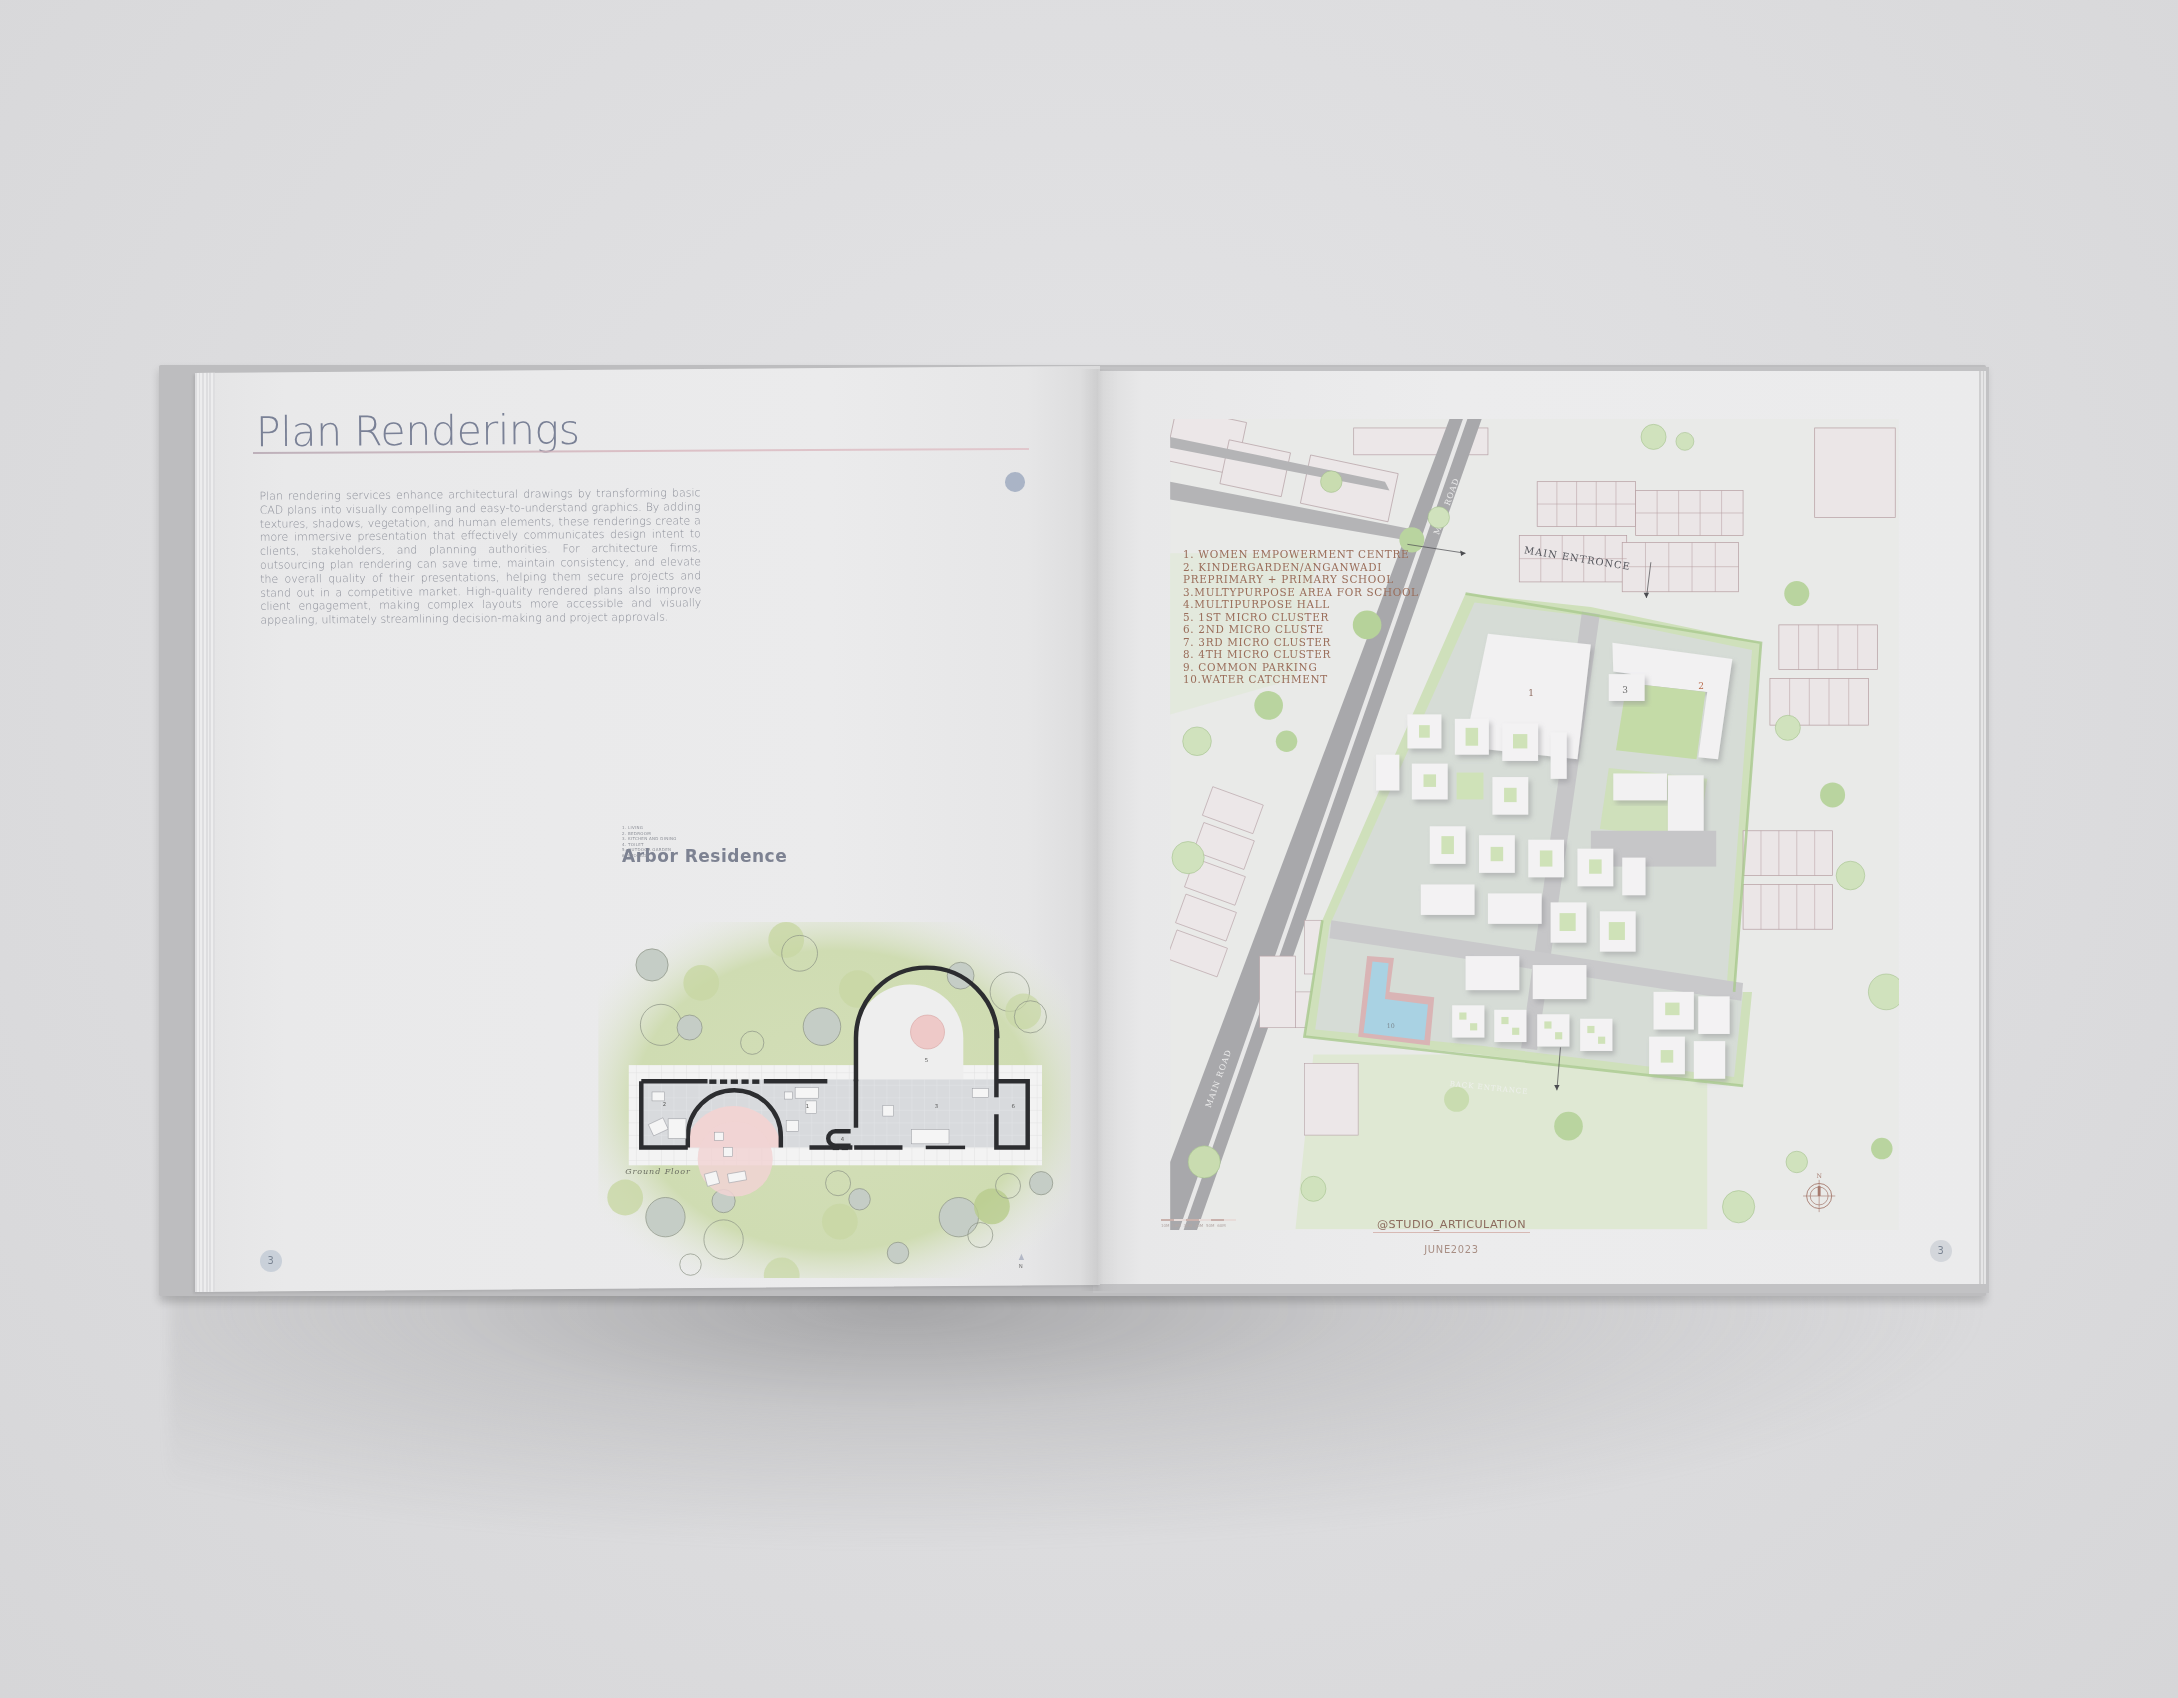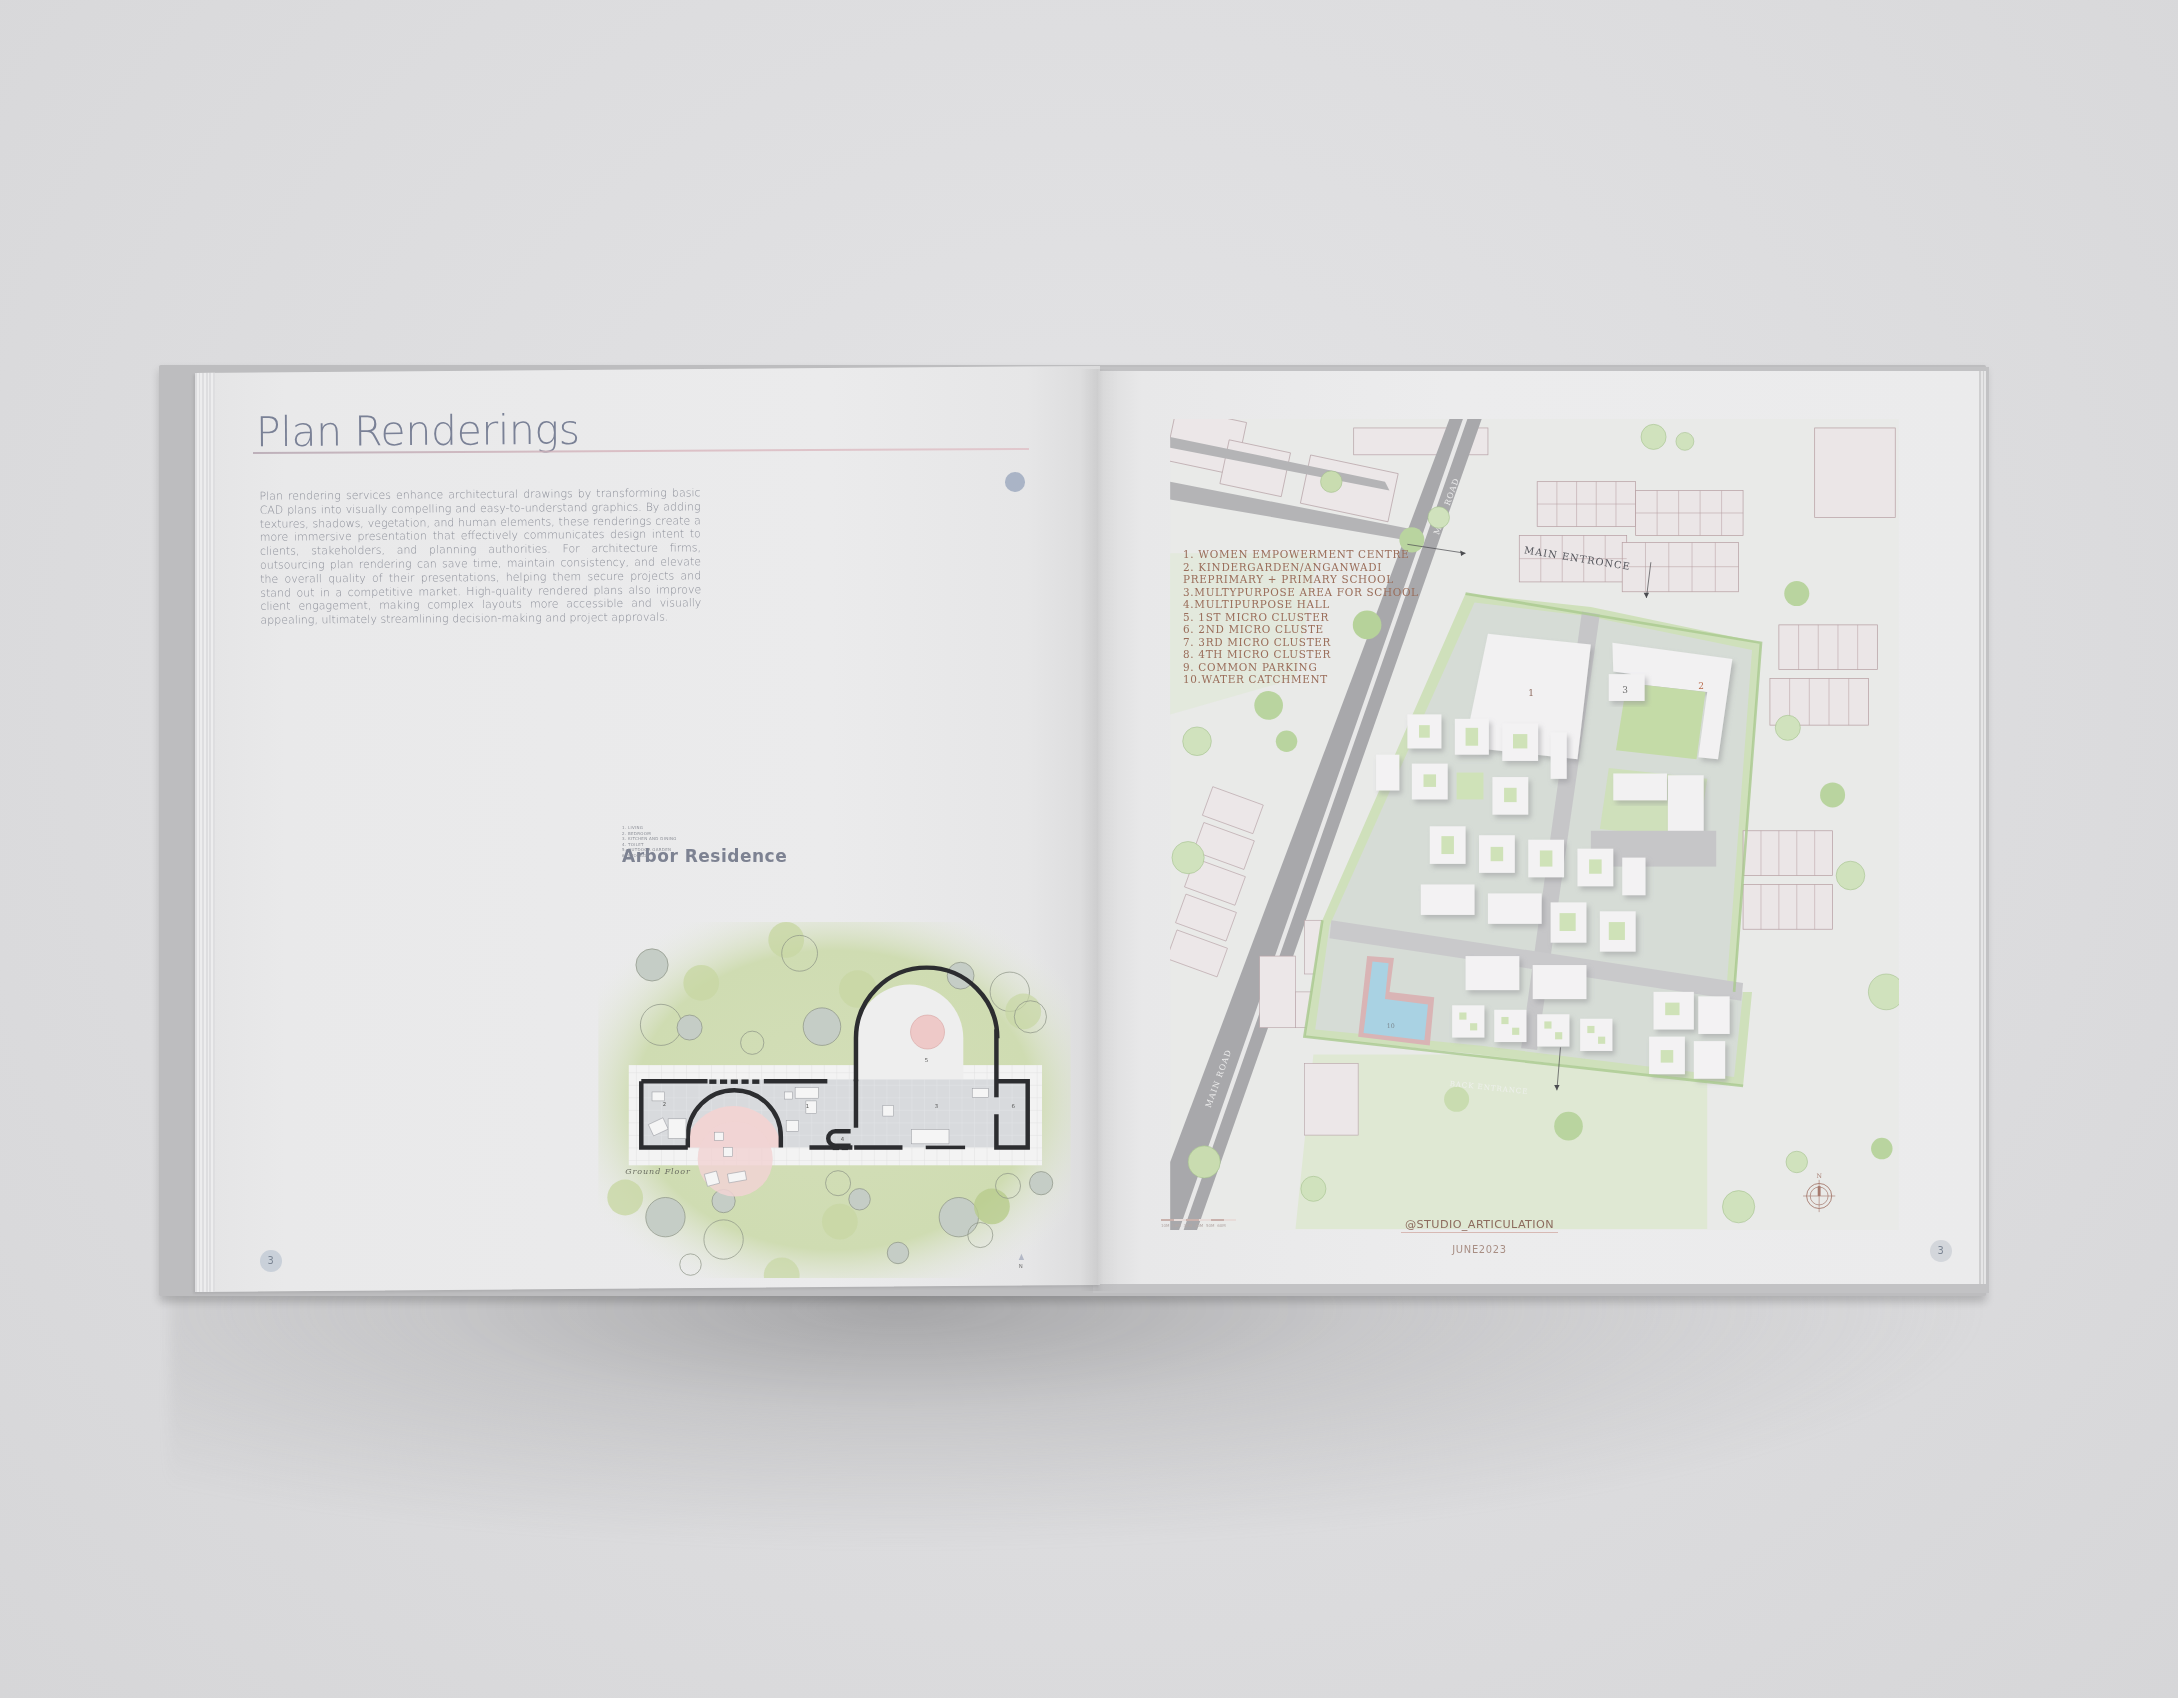--- a/index.html
+++ b/index.html
@@ -94,21 +94,21 @@
   .site-box {
     position: absolute; left: 1170px; top: 419px; width: 729px; height: 811px;
   }
   .site-legend {
     position: absolute; left: 1183px; top: 548px;
     font-family: "DejaVu Serif", serif; font-size: 10.4px; line-height: 12.5px;
     color: #9a6d5a; letter-spacing: 0.7px; text-transform: uppercase;
   }
   .site-legend div { white-space: nowrap; }
   .studio {
-    position: absolute; left: 1390px; top: 1215px; width: 179px; text-align: center;
+    position: absolute; left: 1362px; top: 1215px; width: 179px; text-align: center;
   }
   .studio-name {
     font-family: "DejaVu Sans", sans-serif; font-size: 11.2px; color: #8c6b5e; letter-spacing: 0.4px;
     border-bottom: 0.9px solid #d7b9b4; display: inline-block; padding: 0 3.6px 0.9px;
   }
   .studio-date { font-size: 9.9px; color: #a88e84; letter-spacing: 0.7px; margin-top: 11px; }
   .scale-bar { position: absolute; left: 1161px; top: 1219px; }
   .scale-bar .bar { display: flex; }
   .scale-bar .bar span { display: block; width: 12.5px; height: 1.8px; }
   .scale-bar .labels { display: flex; gap: 2.7px; font-size: 4px; color: #b3a8a5; margin-top: 2.7px; }

